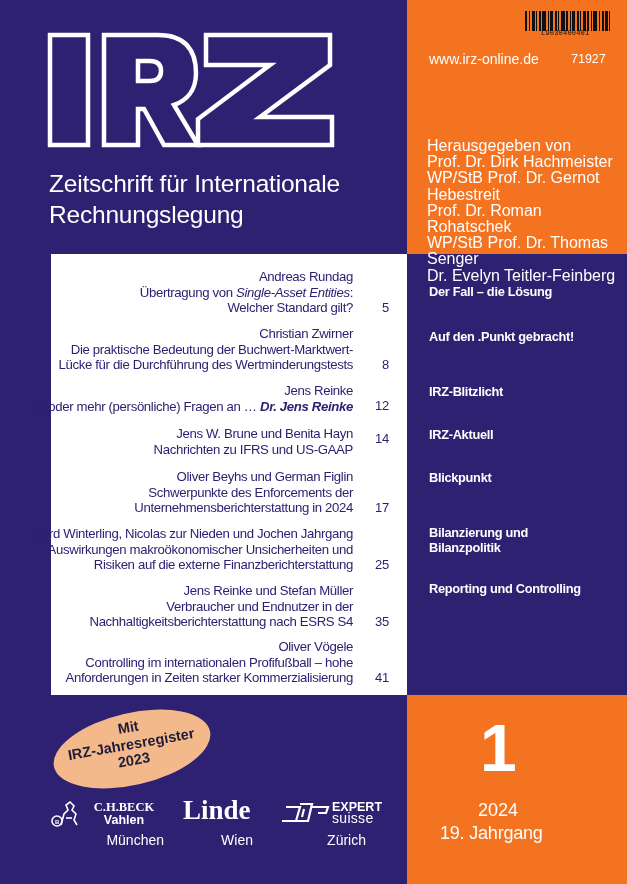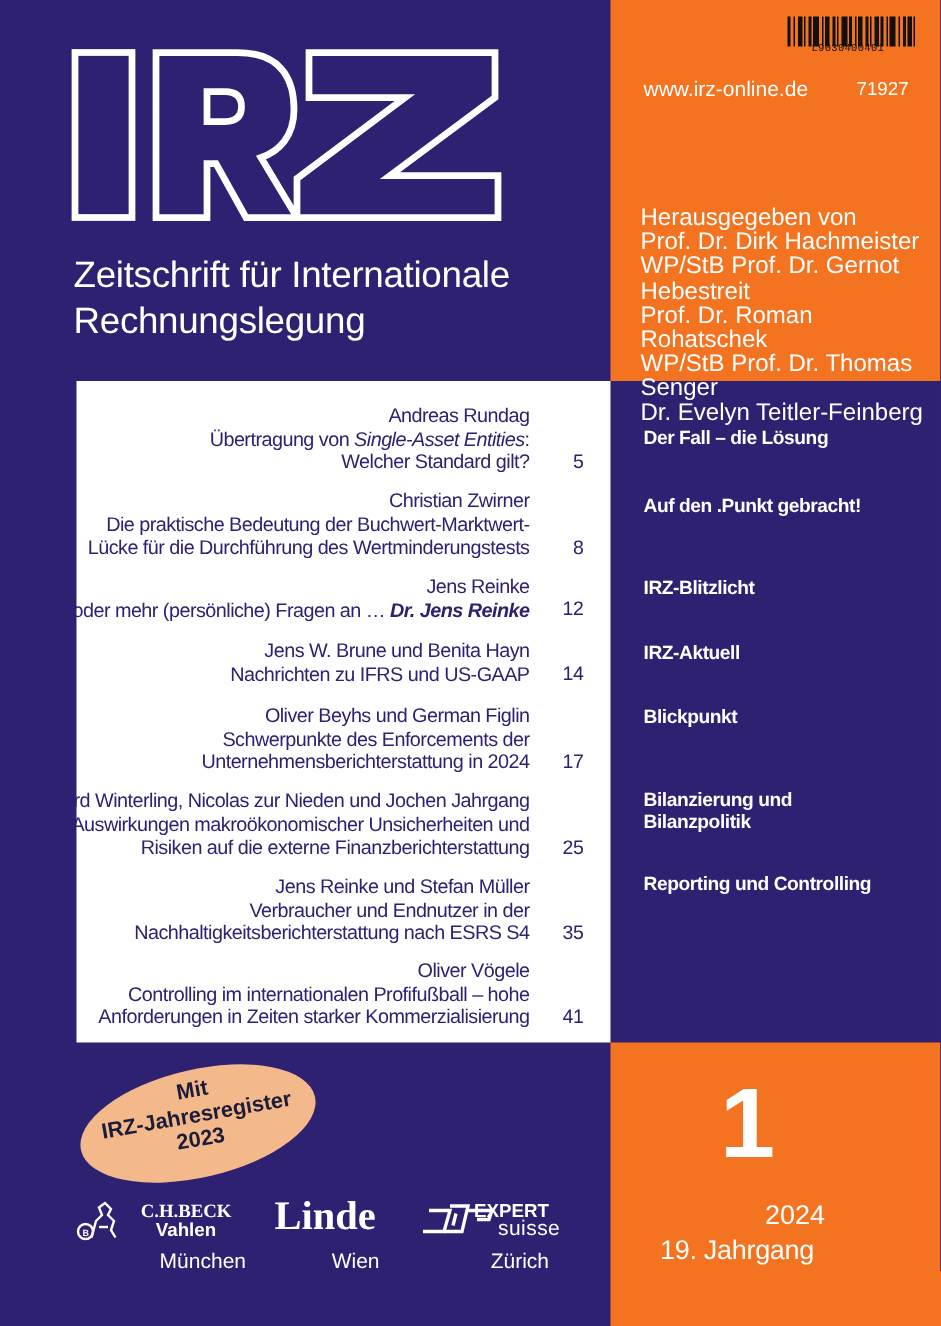--- a/index.html
+++ b/index.html
@@ -104,31 +104,31 @@
     font-weight: bold; font-size: 12.5px; line-height: 14px;
   }
   .city {
     position: absolute; font-size: 14px; line-height: 16px; text-align: right;
   }
   .linde {
     position: absolute; left: 183px; top: 795px;
     font-family: "Liberation Serif", serif; font-weight: bold; font-size: 27px; line-height: 30px;
   }
   .expert-word {
-    position: absolute; left: 316px; top: 801px; font-weight: bold; font-size: 12.5px; line-height: 12px;
+    position: absolute; left: 332px; top: 801px; font-weight: bold; font-size: 12.5px; line-height: 12px;
   }
   .suisse-word {
     position: absolute; left: 332px; top: 811px; font-size: 14px; line-height: 14px; letter-spacing: 0.3px;
   }
 
   .issue-num {
     position: absolute; left: 480px; top: 713px; font-size: 66px; font-weight: bold; line-height: 70px;
   }
   .issue-year {
-    position: absolute; left: 478px; top: 800px; font-size: 18px; line-height: 20px; margin-left: 32px;
+    position: absolute; left: 478px; top: 800px; font-size: 18px; line-height: 20px;
   }
   .issue-vol {
     position: absolute; left: 440px; top: 822px; font-size: 18px; line-height: 22px; letter-spacing: -0.2px;
   }
 </style>
 </head>
 <body>
 
 <div class="left-bg"></div>
 <div class="orange-top"></div>
@@ -211,21 +211,21 @@
   <div class="toc-text" style="top:129px">
     <div>Jens Reinke</div>
     <div><span>10 oder mehr (persönliche) Fragen an … </span><span class="ital" style="font-weight:bold">Dr. Jens Reinke</span></div>
   </div>
   <div class="toc-page" style="top:144px">12</div>
 
   <div class="toc-text" style="top:172px">
     <div>Jens W. Brune und Benita Hayn</div>
     <div>Nachrichten zu IFRS und US-GAAP</div>
   </div>
-  <div class="toc-page" style="top:187px">14</div>
+  <div class="toc-page" style="top:177px">14</div>
 
   <div class="toc-text" style="top:215px">
     <div>Oliver Beyhs und German Figlin</div>
     <div>Schwerpunkte des Enforcements der</div>
     <div>Unternehmensberichterstattung in 2024</div>
   </div>
   <div class="toc-page" style="top:246px">17</div>
 
   <div class="toc-text" style="top:272px">
     <div>Gerd Winterling, Nicolas zur Nieden und Jochen Jahrgang</div>

